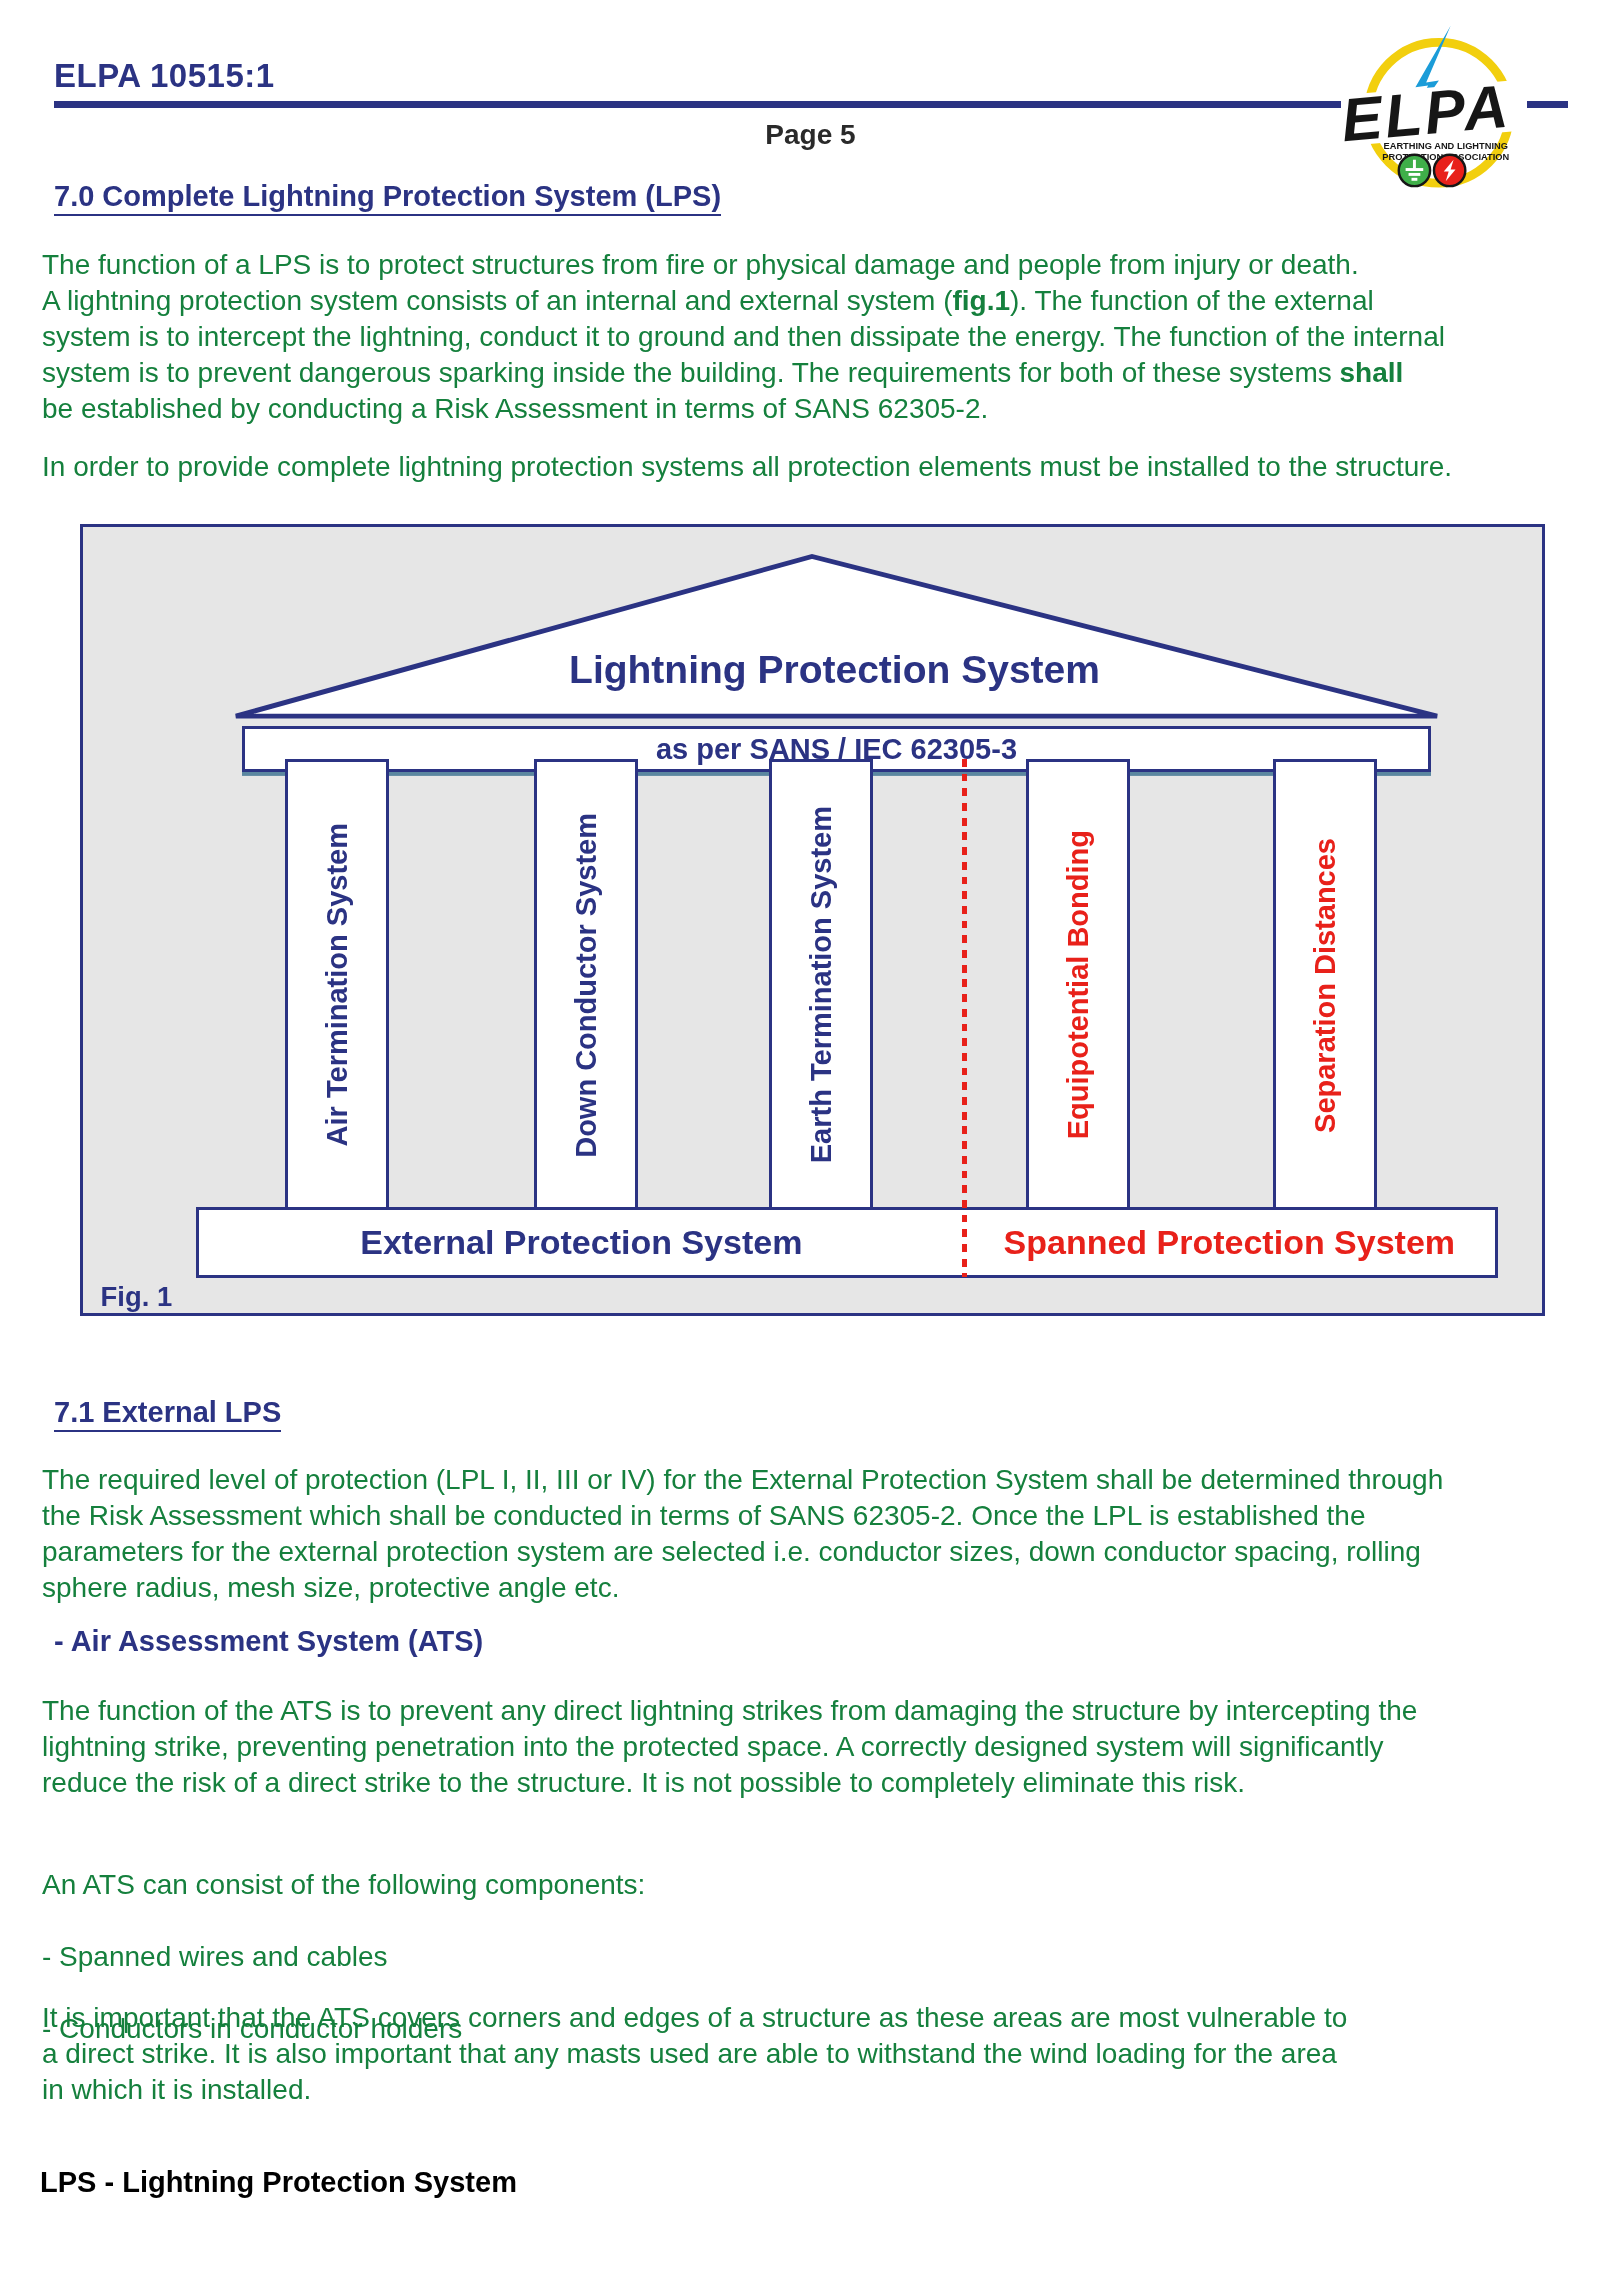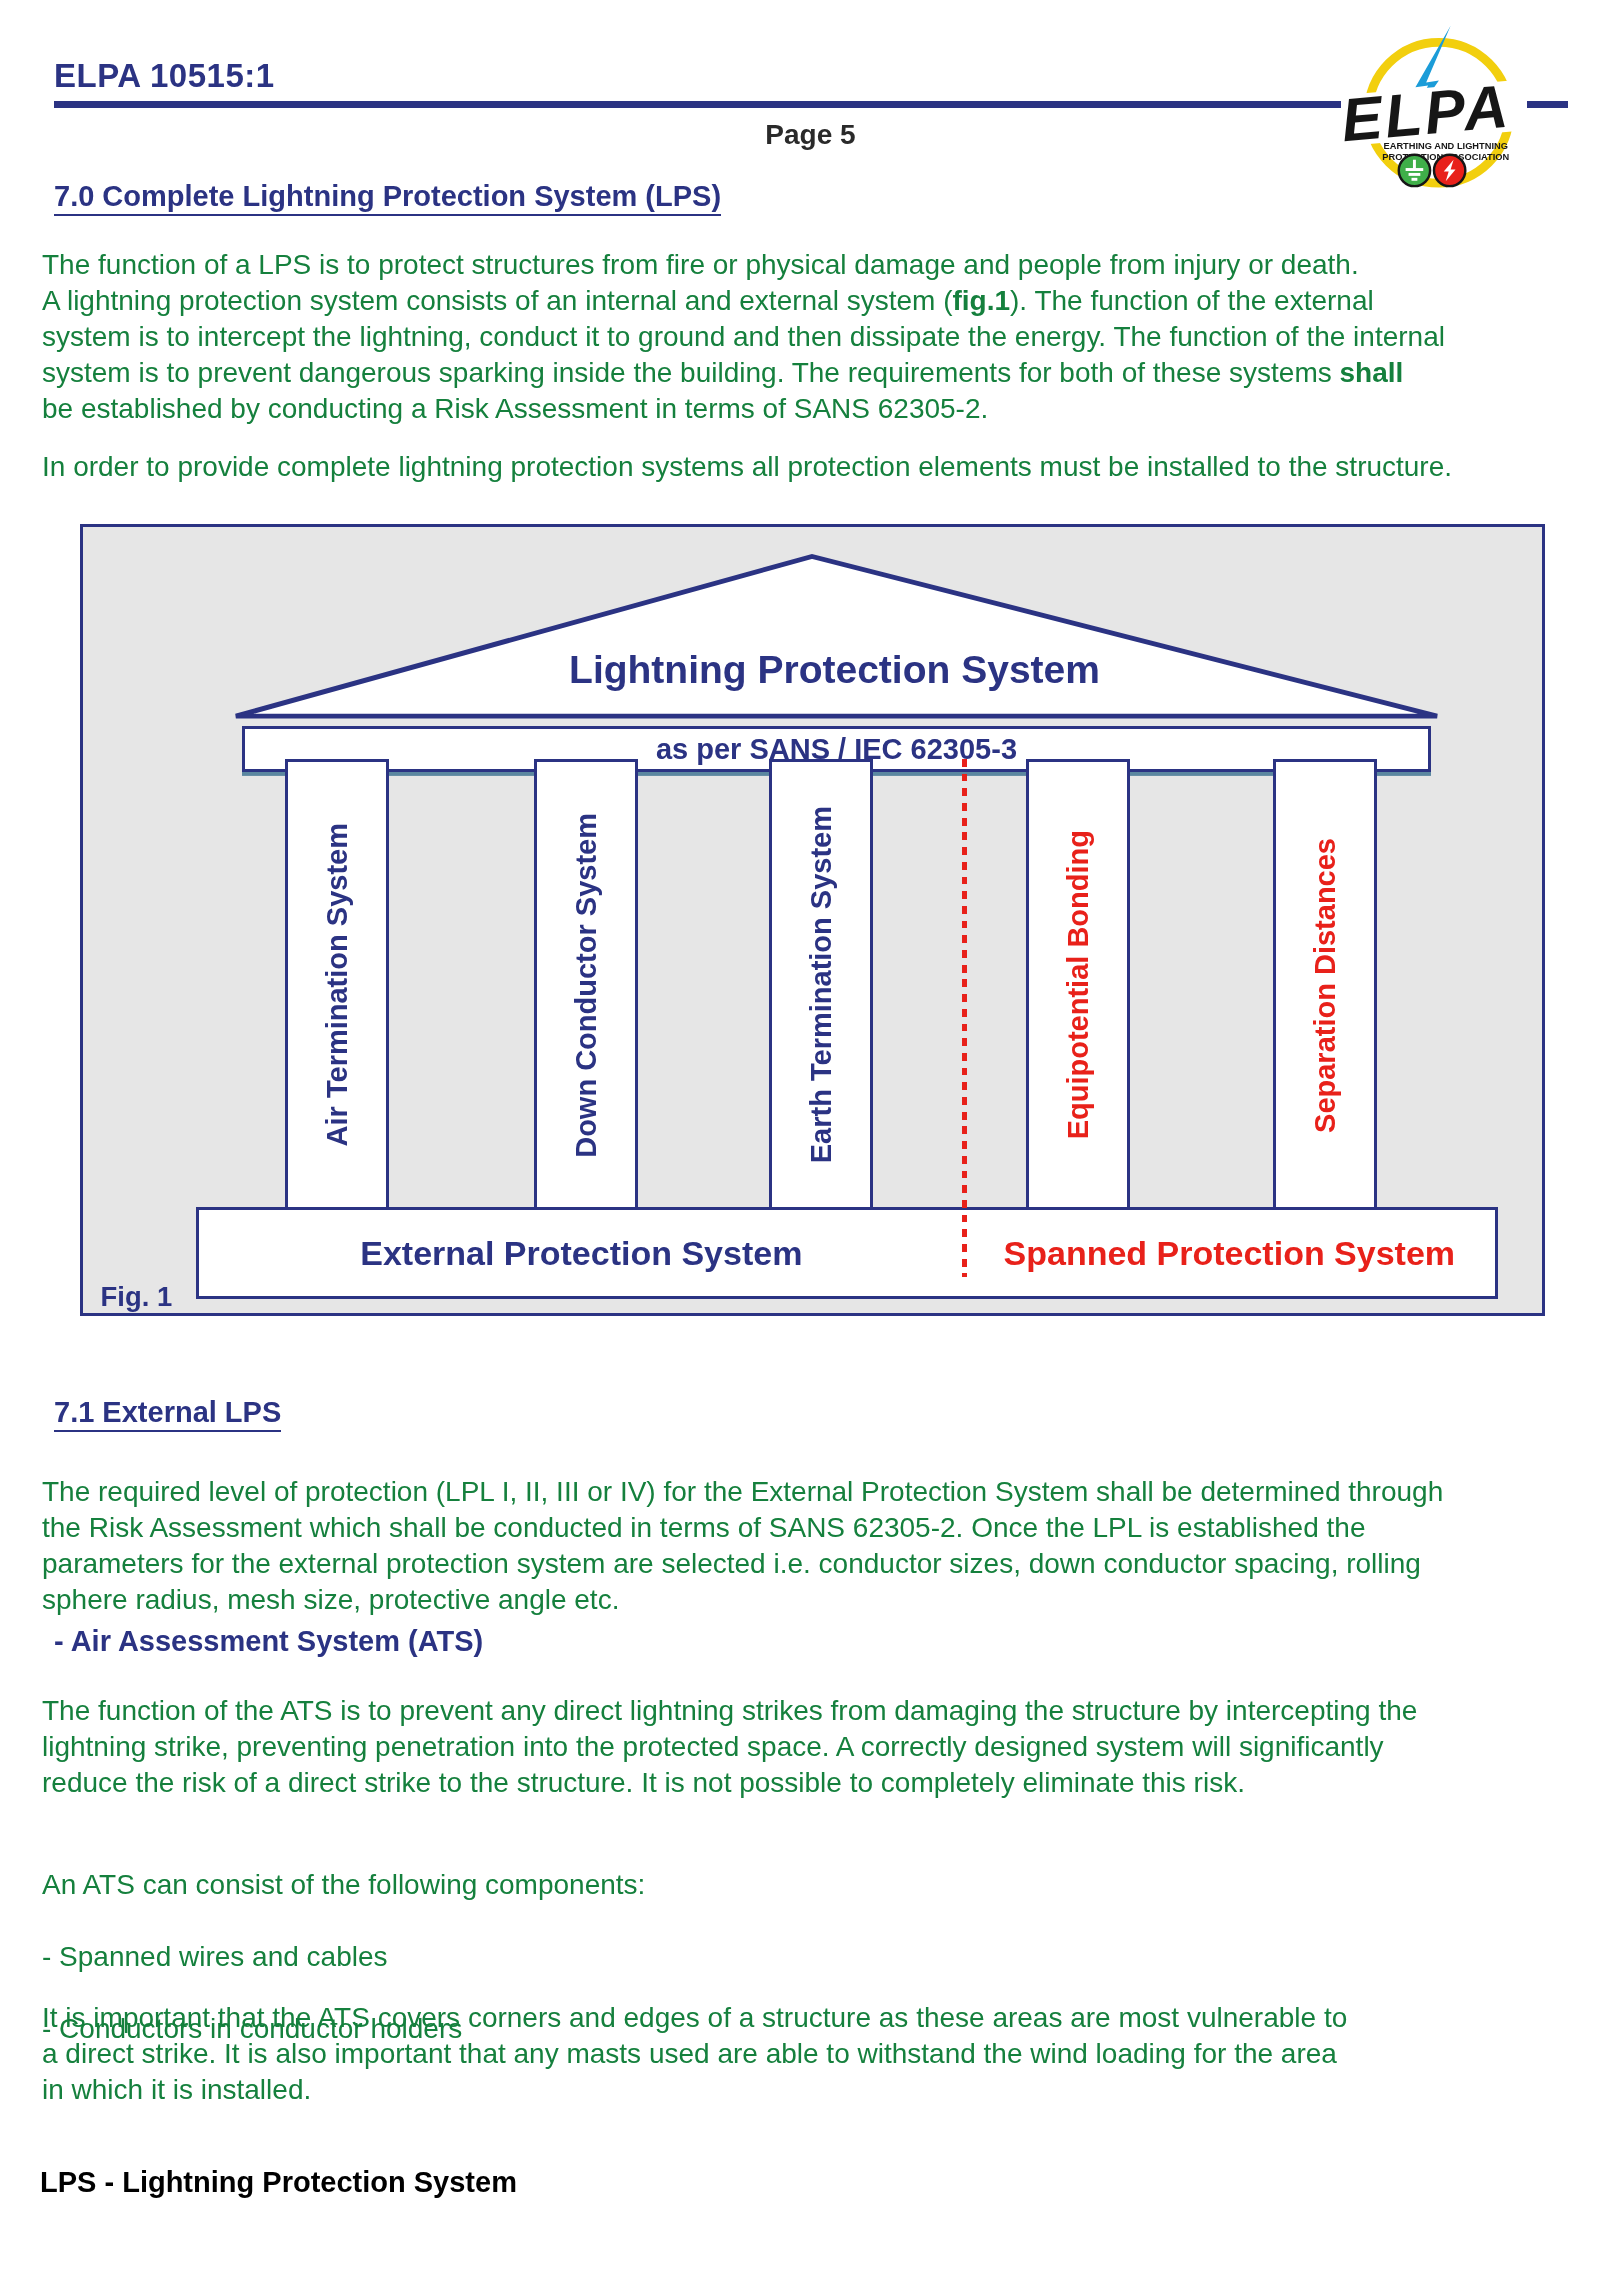--- a/index.html
+++ b/index.html
@@ -55,21 +55,21 @@
     font-weight:bold; font-size:29px; color:#2b3383; white-space:nowrap;
   }
   .pillar.internal span { color:#e8211a; }
   .p1 { left:202px; } .p2 { left:451px; } .p3 { left:686px; } .p4 { left:943px; } .p5 { left:1190px; }
   .divider-dotted {
     position:absolute; left:879px; top:232px; width:4.9px; height:518px;
     background:repeating-linear-gradient(to bottom, #e8211a 0 7.8px, transparent 7.8px 14.7px);
     z-index:5;
   }
   .base-band {
-    position:absolute; left:113px; top:680px; width:1302px; height:92px;
+    position:absolute; left:113px; top:680px; width:1302px; height:71px;
     background:#ffffff; border:3.9px solid #2b3383; box-sizing:border-box;
     display:flex; align-items:stretch;
   }
   .base-left {
     width:59%; display:flex; align-items:center; justify-content:center;
     font-size:34px; font-weight:bold; color:#2b3383;
   }
   .base-right {
     flex:1; display:flex; align-items:center; justify-content:center;
     font-size:34px; font-weight:bold; color:#e8211a;
@@ -154,21 +154,21 @@
       <div class="base-right">Spanned Protection System</div>
     </div>
 
     <div class="fig-caption">Fig. 1</div>
   </div>
 
   <div class="h-blue" style="top:1396px;">
     <span class="uline">7.1 External LPS</span>
   </div>
 
-  <div class="para" style="top:1462px;margin-top:12px;">The required level of protection (LPL I, II, III or IV) for the External Protection System shall be determined through
+  <div class="para" style="top:1462px;">The required level of protection (LPL I, II, III or IV) for the External Protection System shall be determined through
 the Risk Assessment which shall be conducted in terms of SANS 62305-2. Once the LPL is established the
 parameters for the external protection system are selected i.e. conductor sizes, down conductor spacing, rolling
 sphere radius, mesh size, protective angle etc.</div>
 
   <div class="h-blue" style="top:1625px;">- Air Assessment System (ATS)</div>
 
   <div class="para" style="top:1693px;">The function of the ATS is to prevent any direct lightning strikes from damaging the structure by intercepting the
 lightning strike, preventing penetration into the protected space. A correctly designed system will significantly
 reduce the risk of a direct strike to the structure. It is not possible to completely eliminate this risk.</div>
 

